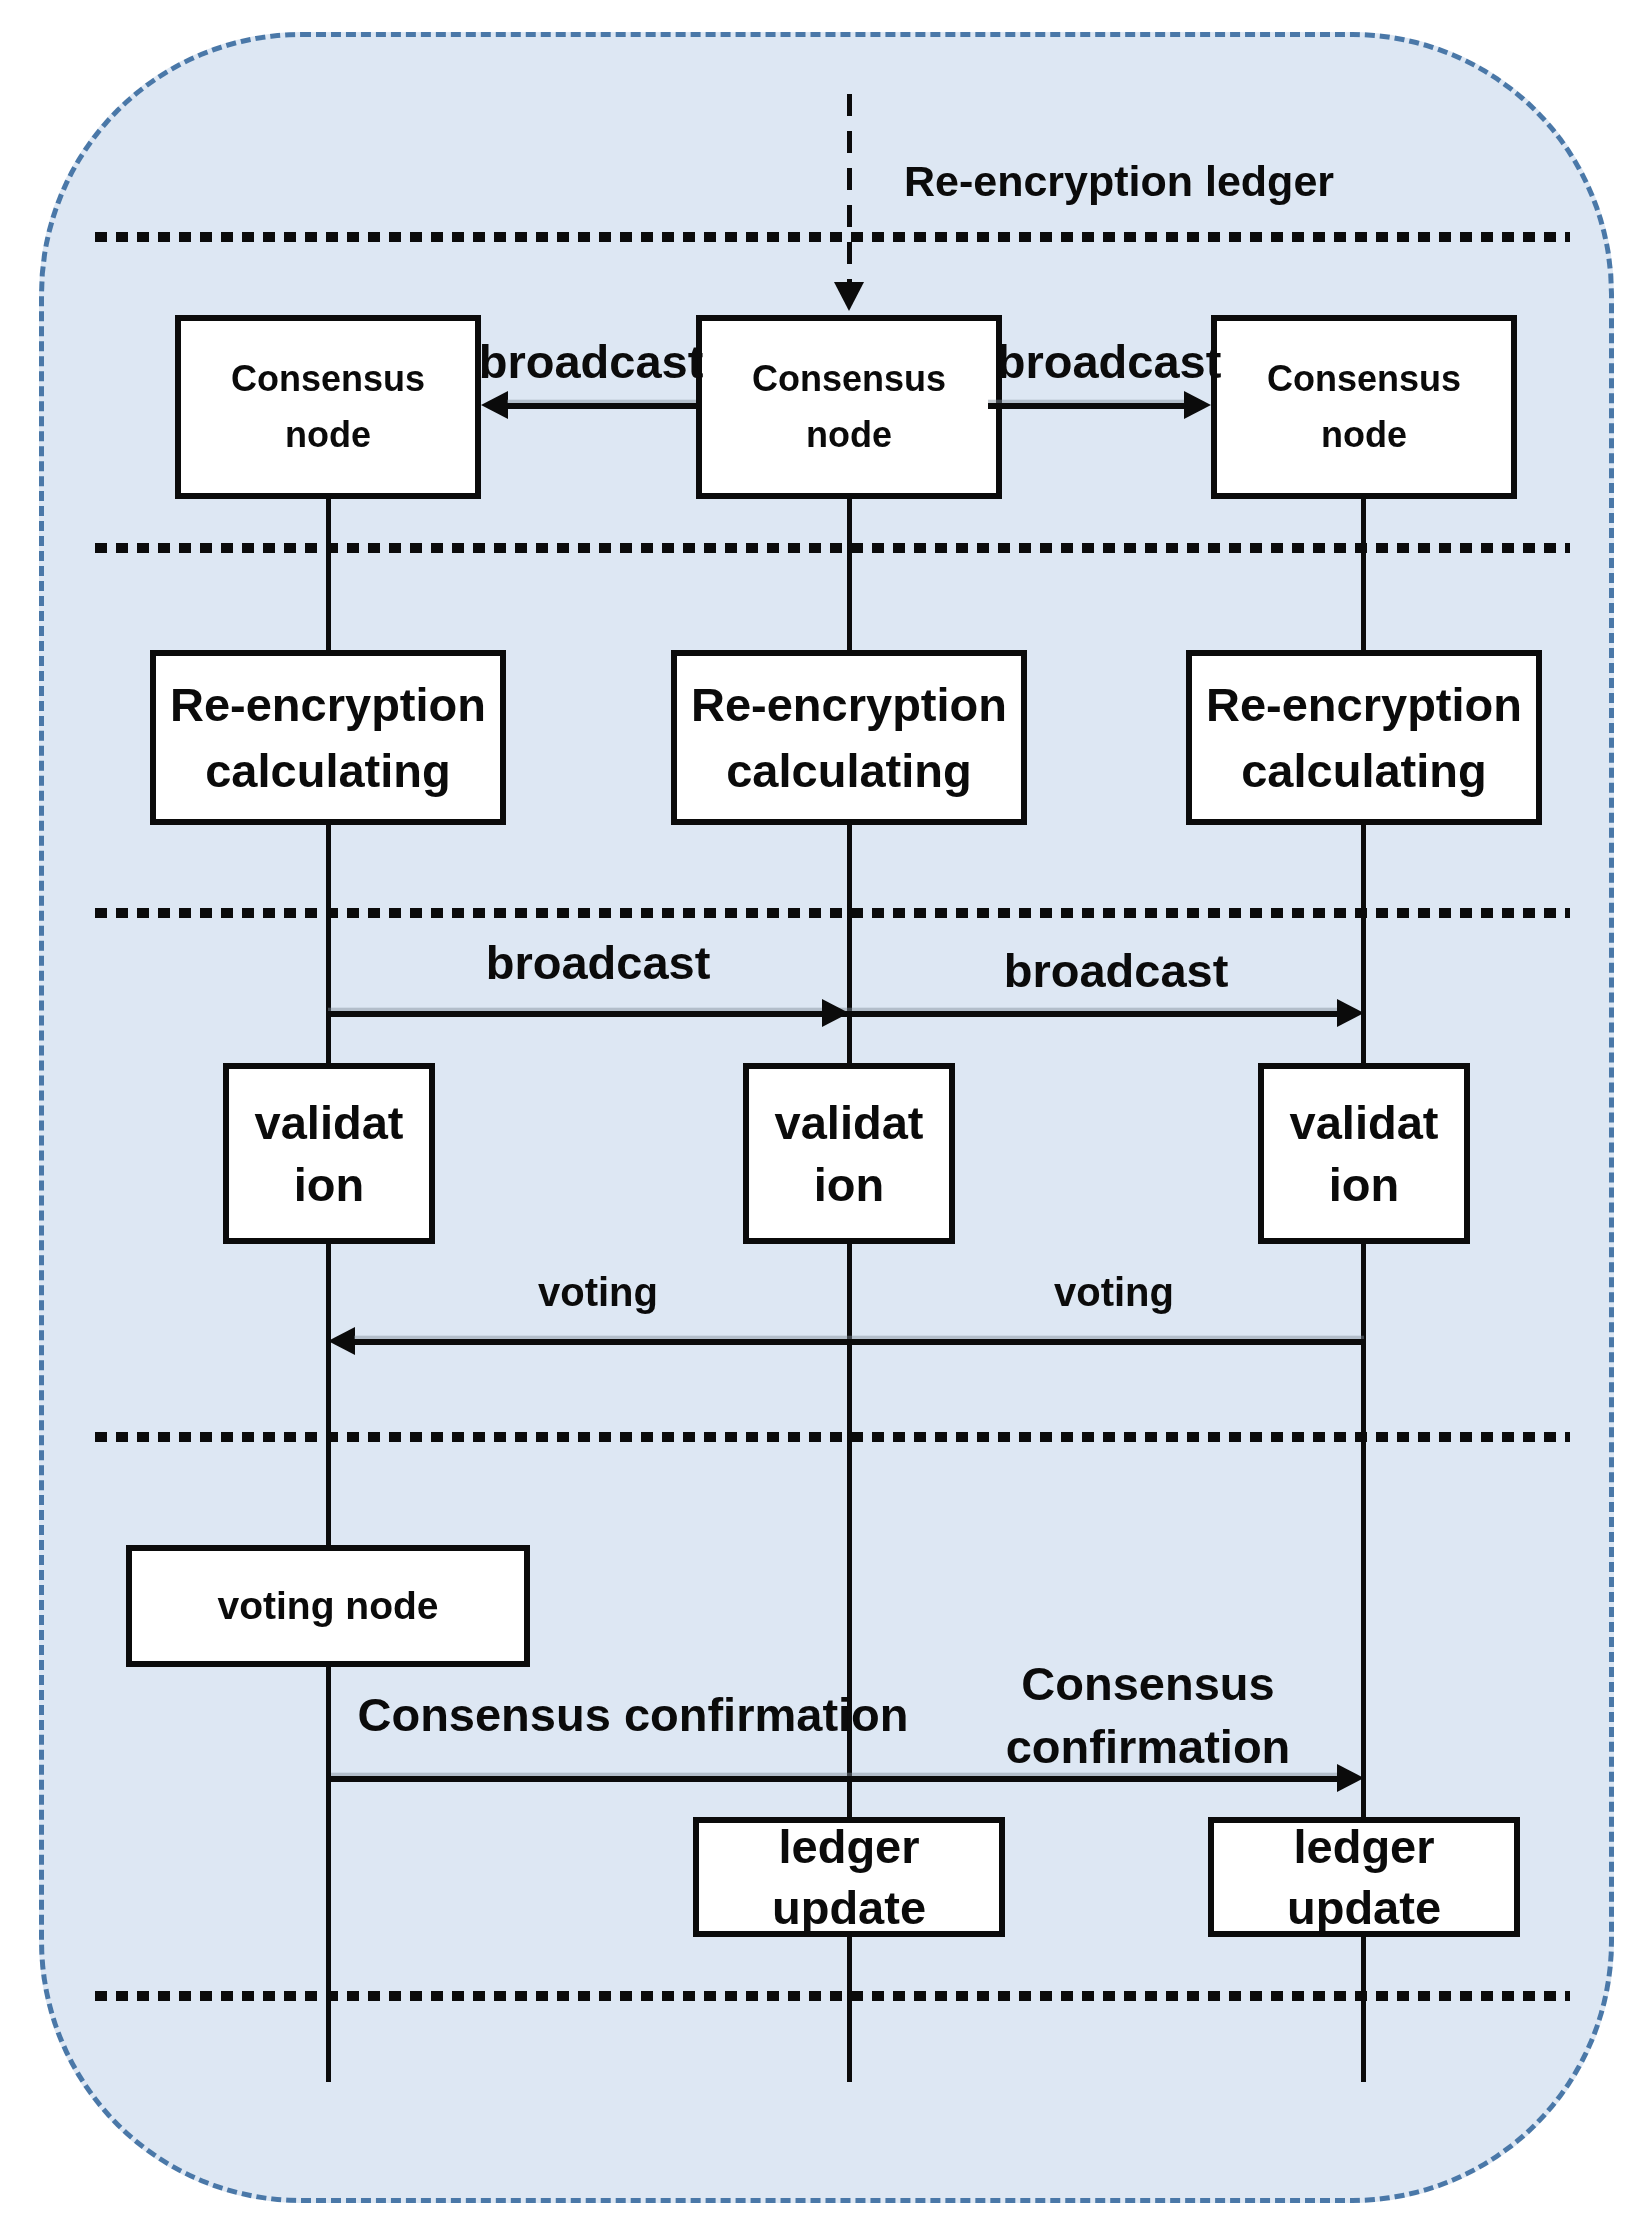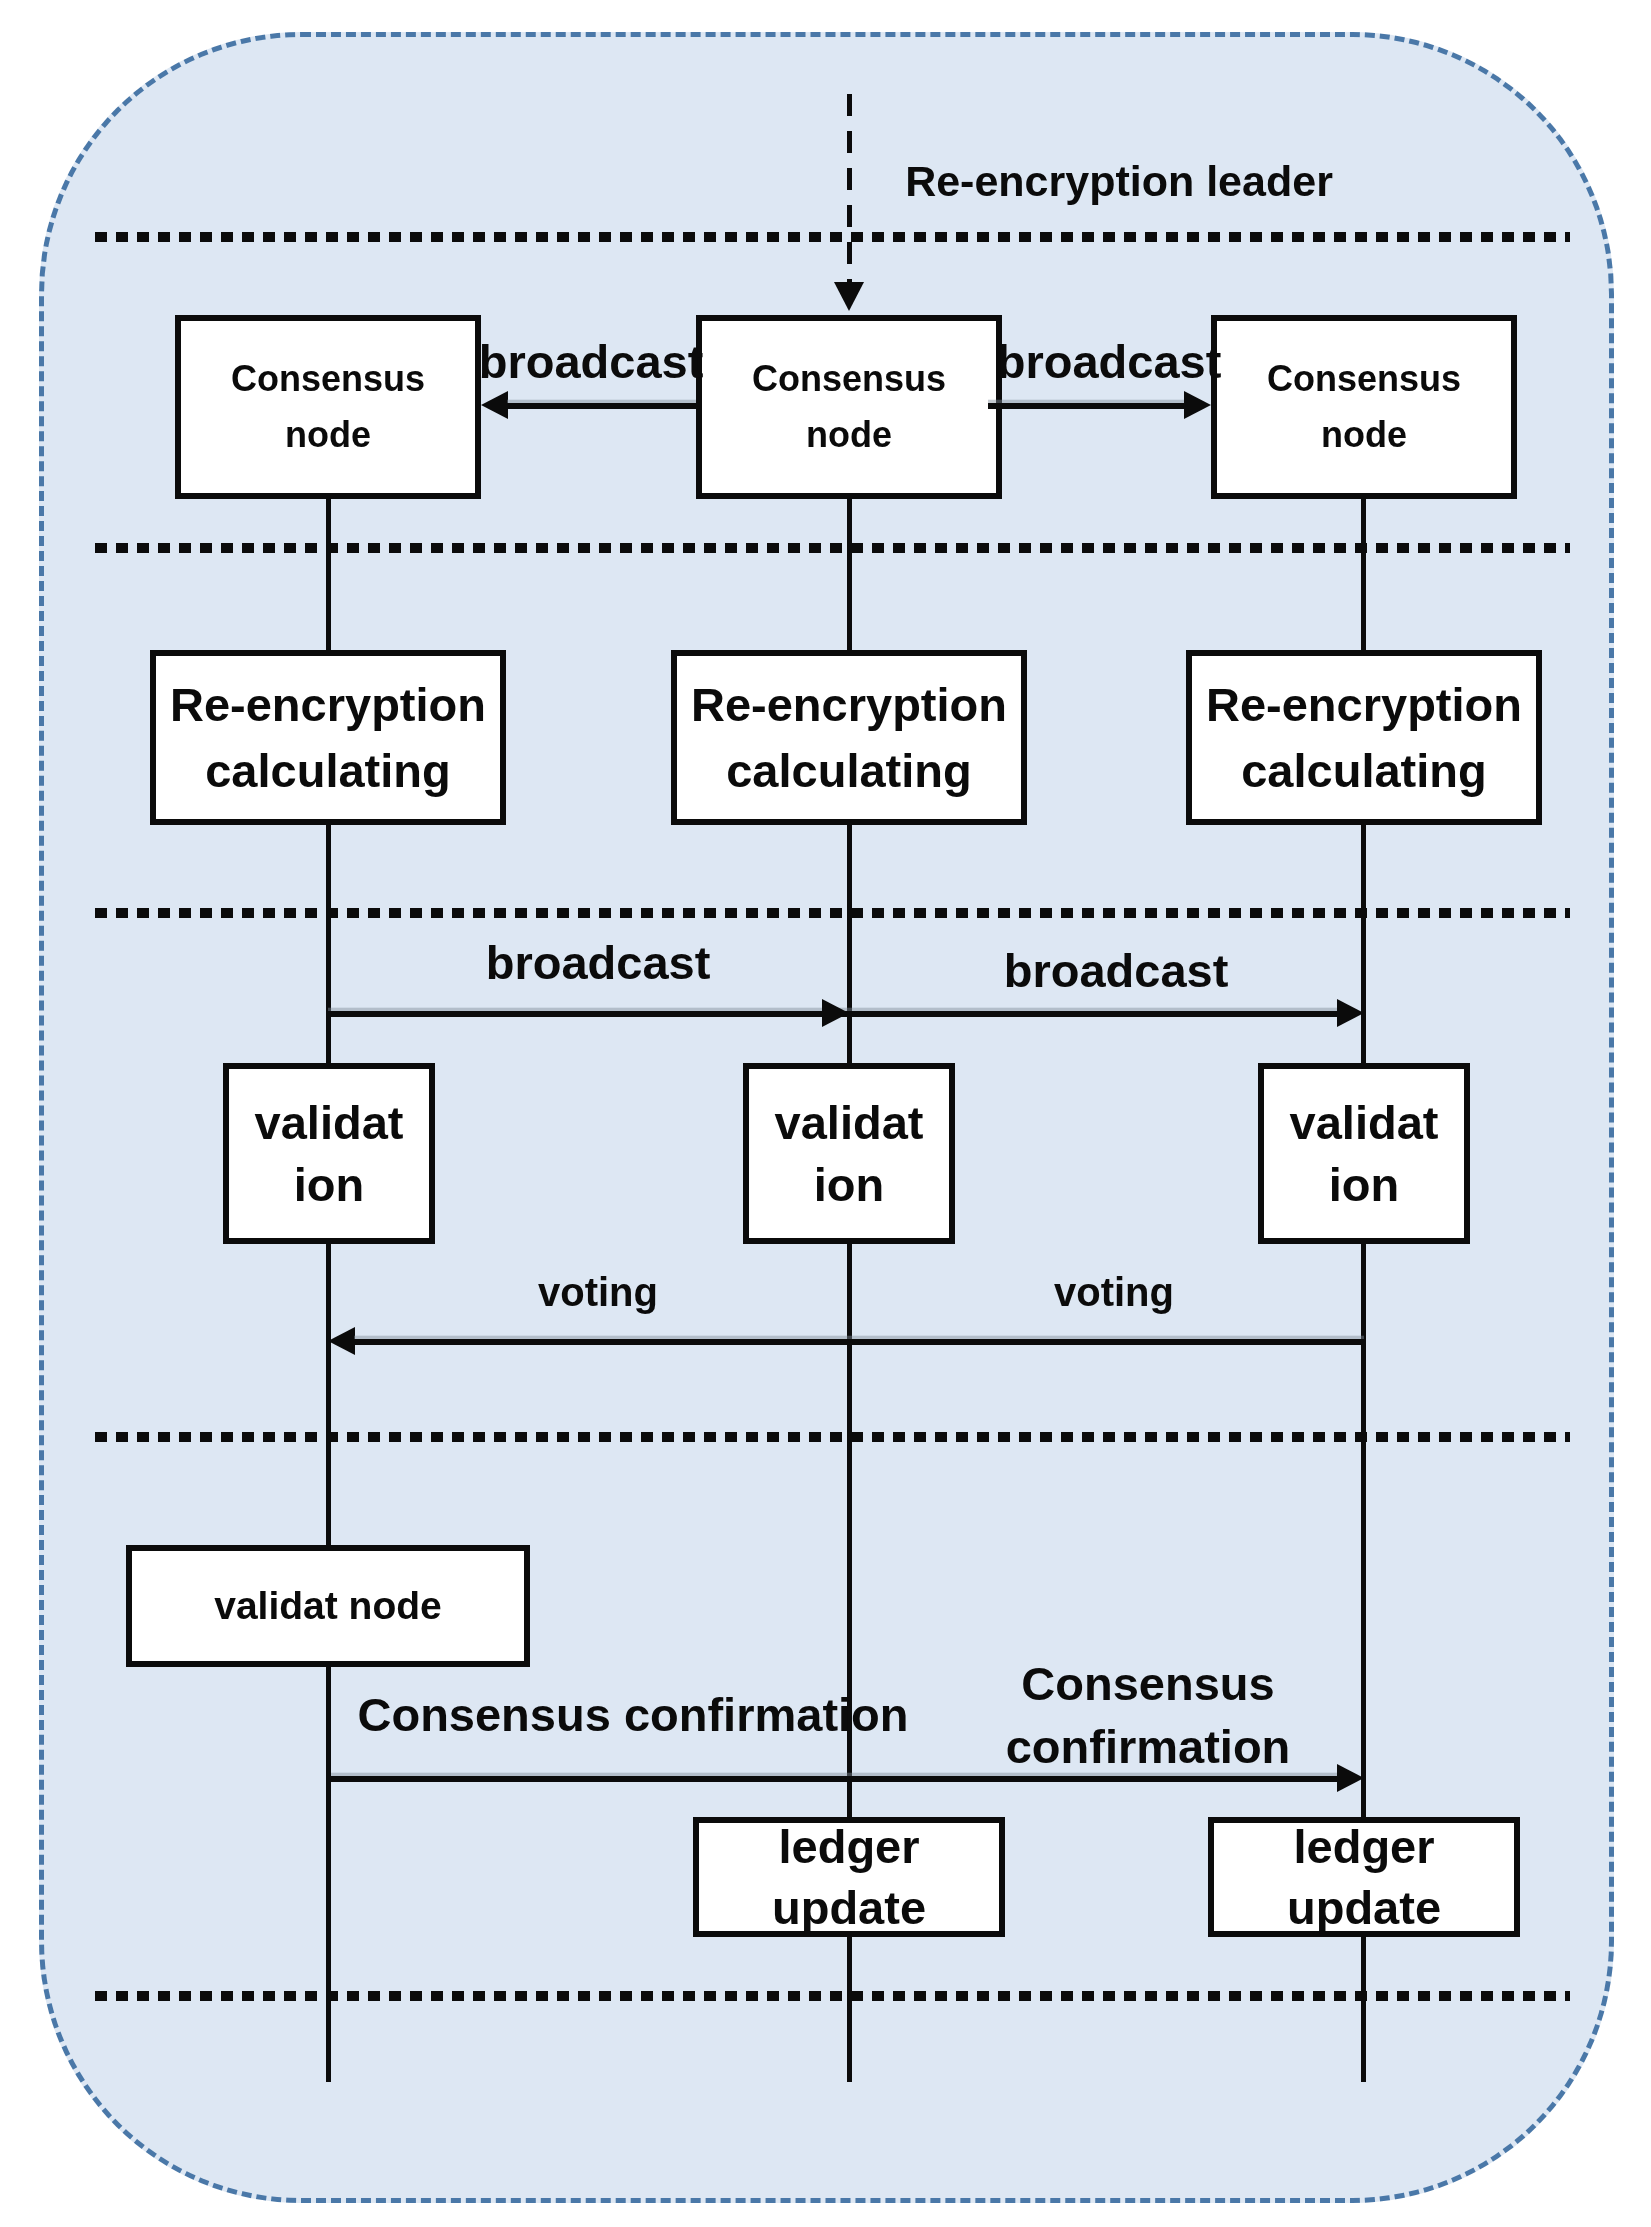--- a/index.html
+++ b/index.html
@@ -44,21 +44,21 @@
 </style>
 </head>
 <body>
 
 <div class="canvas">
 
   <div class="panel"></div>
 
   <div class="vdash" style="left:847px; top:94px; height:189px;"></div>
   <div class="tri down" style="left:834px; top:282px;"></div>
-  <div class="lbl fs78" style="left:1119px; top:181px;">Re-encryption leader</div>
+  <div class="lbl fs78" style="left:1119px; top:181px;">Re-encryption ledger</div>
 
   <div class="dotsep" style="top:232px;"></div>
   <div class="dotsep" style="top:543px;"></div>
   <div class="dotsep" style="top:908px;"></div>
   <div class="dotsep" style="top:1432px;"></div>
   <div class="dotsep" style="top:1991px;"></div>
 
   <div class="box fs64" style="left:175px; top:315px; width:306px; height:184px;">
     <span class="l">Consensus</span>
     <span class="l">node</span>
@@ -122,21 +122,21 @@
   <div class="vline" style="left:326px;  top:1244px; height:301px;"></div>
   <div class="vline" style="left:847px; top:1244px; height:573px;"></div>
   <div class="vline" style="left:1361px; top:1244px; height:573px;"></div>
 
   <div class="lbl fs72" style="left:598px; top:1292px;">voting</div>
   <div class="lbl fs72" style="left:1114px; top:1292px;">voting</div>
   <div class="tri left" style="left:328px; top:1327px;"></div>
   <div class="hline" style="left:354px; top:1339px; width:1010px;"></div>
 
   <div class="box fs70" style="left:126px; top:1545px; width:404px; height:122px; border-width:6.7px;">
-    <span class="l">validat node</span>
+    <span class="l">voting node</span>
   </div>
 
   <div class="lbl wrap fs62" style="left:633px; top:1715px;">
     <span class="l">Consensus</span>
     <span class="l">confirmation</span>
   </div>
   <div class="lbl wrap fs62" style="left:1148px; top:1715px;">
     <span class="l">Consensus</span>
     <span class="l">confirmation</span>
   </div>

